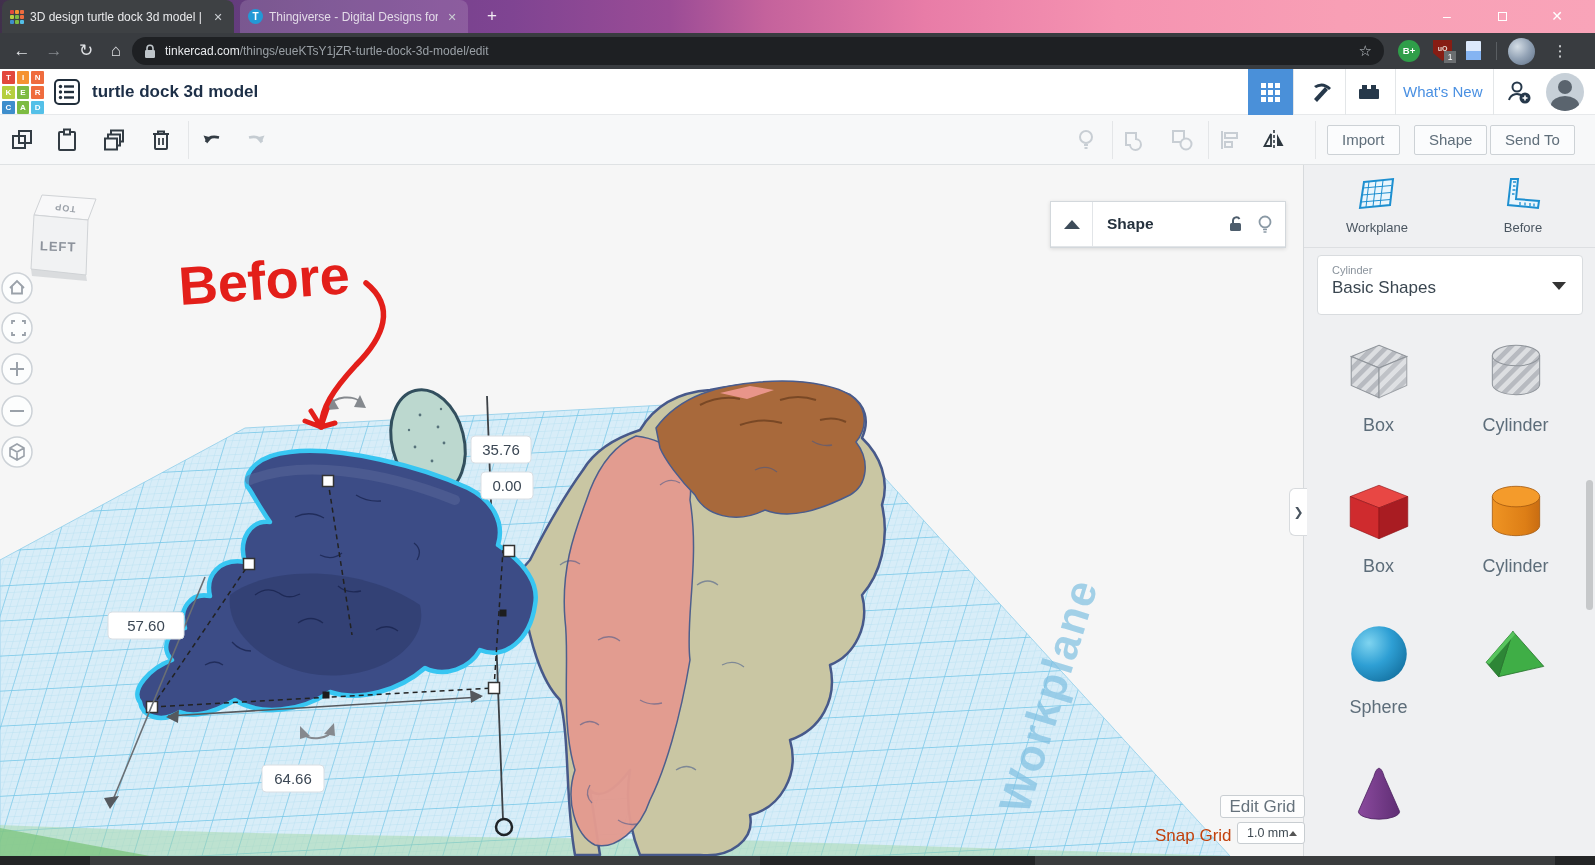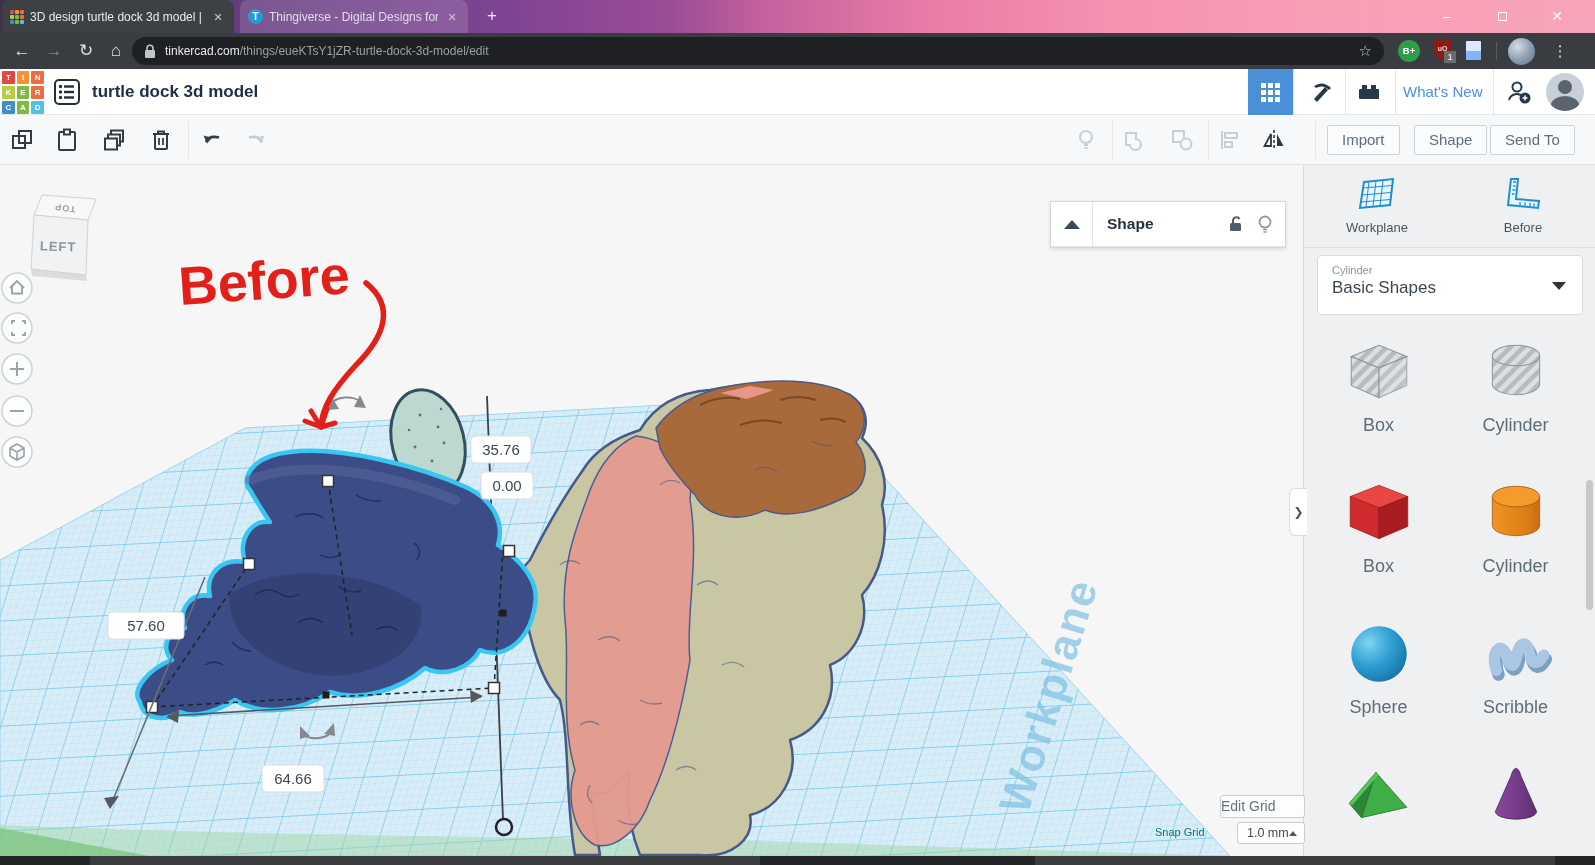--- a/index.html
+++ b/index.html
@@ -89,22 +89,22 @@
   .lib-brand { font-size:11px; color:#8a939c; }
   .lib-name { font-size:17px; color:#3a4650; margin-top:2px; }
   .lib-caret { position:absolute; right:16px; top:26px; width:0; height:0; border-left:7px solid transparent; border-right:7px solid transparent; border-top:8px solid #333; }
   .shape-grid { position:absolute; left:0; top:170px; width:280px; display:grid; grid-template-columns:1fr 1fr; row-gap:28px; padding-left:6px; }
   .shape-cell { text-align:center; height:113px; }
   .shape-cell .lbl { margin-top:4px; font-size:18px; color:#5d6d7a; }
   .sb-scroll { position:absolute; right:2px; top:315px; width:7px; height:130px; background:#c6c8ca; border-radius:4px; }
   .collapse-tab { position:absolute; left:1289px; top:323px; width:18px; height:48px; background:#fff; border:1px solid #d8dbde; border-right:none; border-radius:6px 0 0 6px; color:#4a5560; font-size:12px; line-height:46px; text-align:center; }
 
   
-  .edit-grid { position:absolute; left:1220px; top:630px; width:85px; height:23px; border:1px solid #c9ced2; border-radius:3px; background:#fdfdfd; color:#66727c; font-size:14px; line-height:21px; text-align:left; }
-  .snap-label { position:absolute; left:1155px; top:661px; font-size:11px; color:#0f766e; }
+  .edit-grid { position:absolute; left:1220px; top:630px; width:85px; height:23px; border:1px solid #c9ced2; border-radius:3px; background:#fdfdfd; color:#66727c; font-size:17px; line-height:21px; text-align:center; }
+  .snap-label { position:absolute; left:1155px; top:661px; font-size:17px; color:#c2410c; }
   .snap-select { position:absolute; left:1237px; top:657px; width:68px; height:22px; background:#fff; border:1px solid #c8cdd1; border-radius:3px; font-size:12.5px; color:#3f4a52; line-height:20px; padding-left:9px; }
   .snap-caret { position:absolute; right:7px; top:8px; width:0; height:0; border-left:4px solid transparent; border-right:4px solid transparent; border-bottom:5px solid #555; }
 
   .taskbar { position:absolute; left:0; bottom:0; width:1595px; height:9px; background:#232526; }
   .taskbar i { position:absolute; top:0; height:9px; background:#3a3c3d; }
 </style>
 </head>
 <body>
 
 <div id="app">
@@ -585,27 +585,20 @@
                 <radialGradient id="sphG2" cx="32%" cy="30%" r="75%">
               <stop offset="0%" stop-color="#7fd4f0"></stop>
                   <stop offset="55%" stop-color="#2e9fd4"></stop>
                   <stop offset="100%" stop-color="#1878a8"></stop>
                 </radialGradient>
               </defs>
           </svg>
           <div class="lbl">Sphere</div>
         </div>
 
-        <div class="shape-cell">
-          <svg width="72" height="72" viewBox="0 0 70 70">
-            <path d="M16,52 c-7,-19 6,-30 10,-13 c3,11 8,11 10,-2 c2,-13 10,-15 12,-2 c2,11 8,13 14,2" stroke="#7ba0c0" stroke-width="12" fill="none" stroke-linecap="round" transform="translate(2,4)"></path>
-            <path d="M16,52 c-7,-19 6,-30 10,-13 c3,11 8,11 10,-2 c2,-13 10,-15 12,-2 c2,11 8,13 14,2" stroke="#a9c7e2" stroke-width="11" fill="none" stroke-linecap="round"></path>
-          </svg>
-          <div class="lbl">Scribble</div>
-        </div>
 
         <div class="shape-cell">
           <svg width="72" height="72" viewBox="0 0 70 70">
             <polygon points="32,14 62,48 18,58" fill="#3fae46" stroke="#27742d" stroke-width="0.8"></polygon>
             <polygon points="32,14 18,58 6,44" fill="#2d8636" stroke="#27742d" stroke-width="0.8"></polygon>
             <polygon points="32,14 34,17 9,46 6,44" fill="#57c45d"></polygon>
           </svg>
         </div>
 
         <div class="shape-cell">

